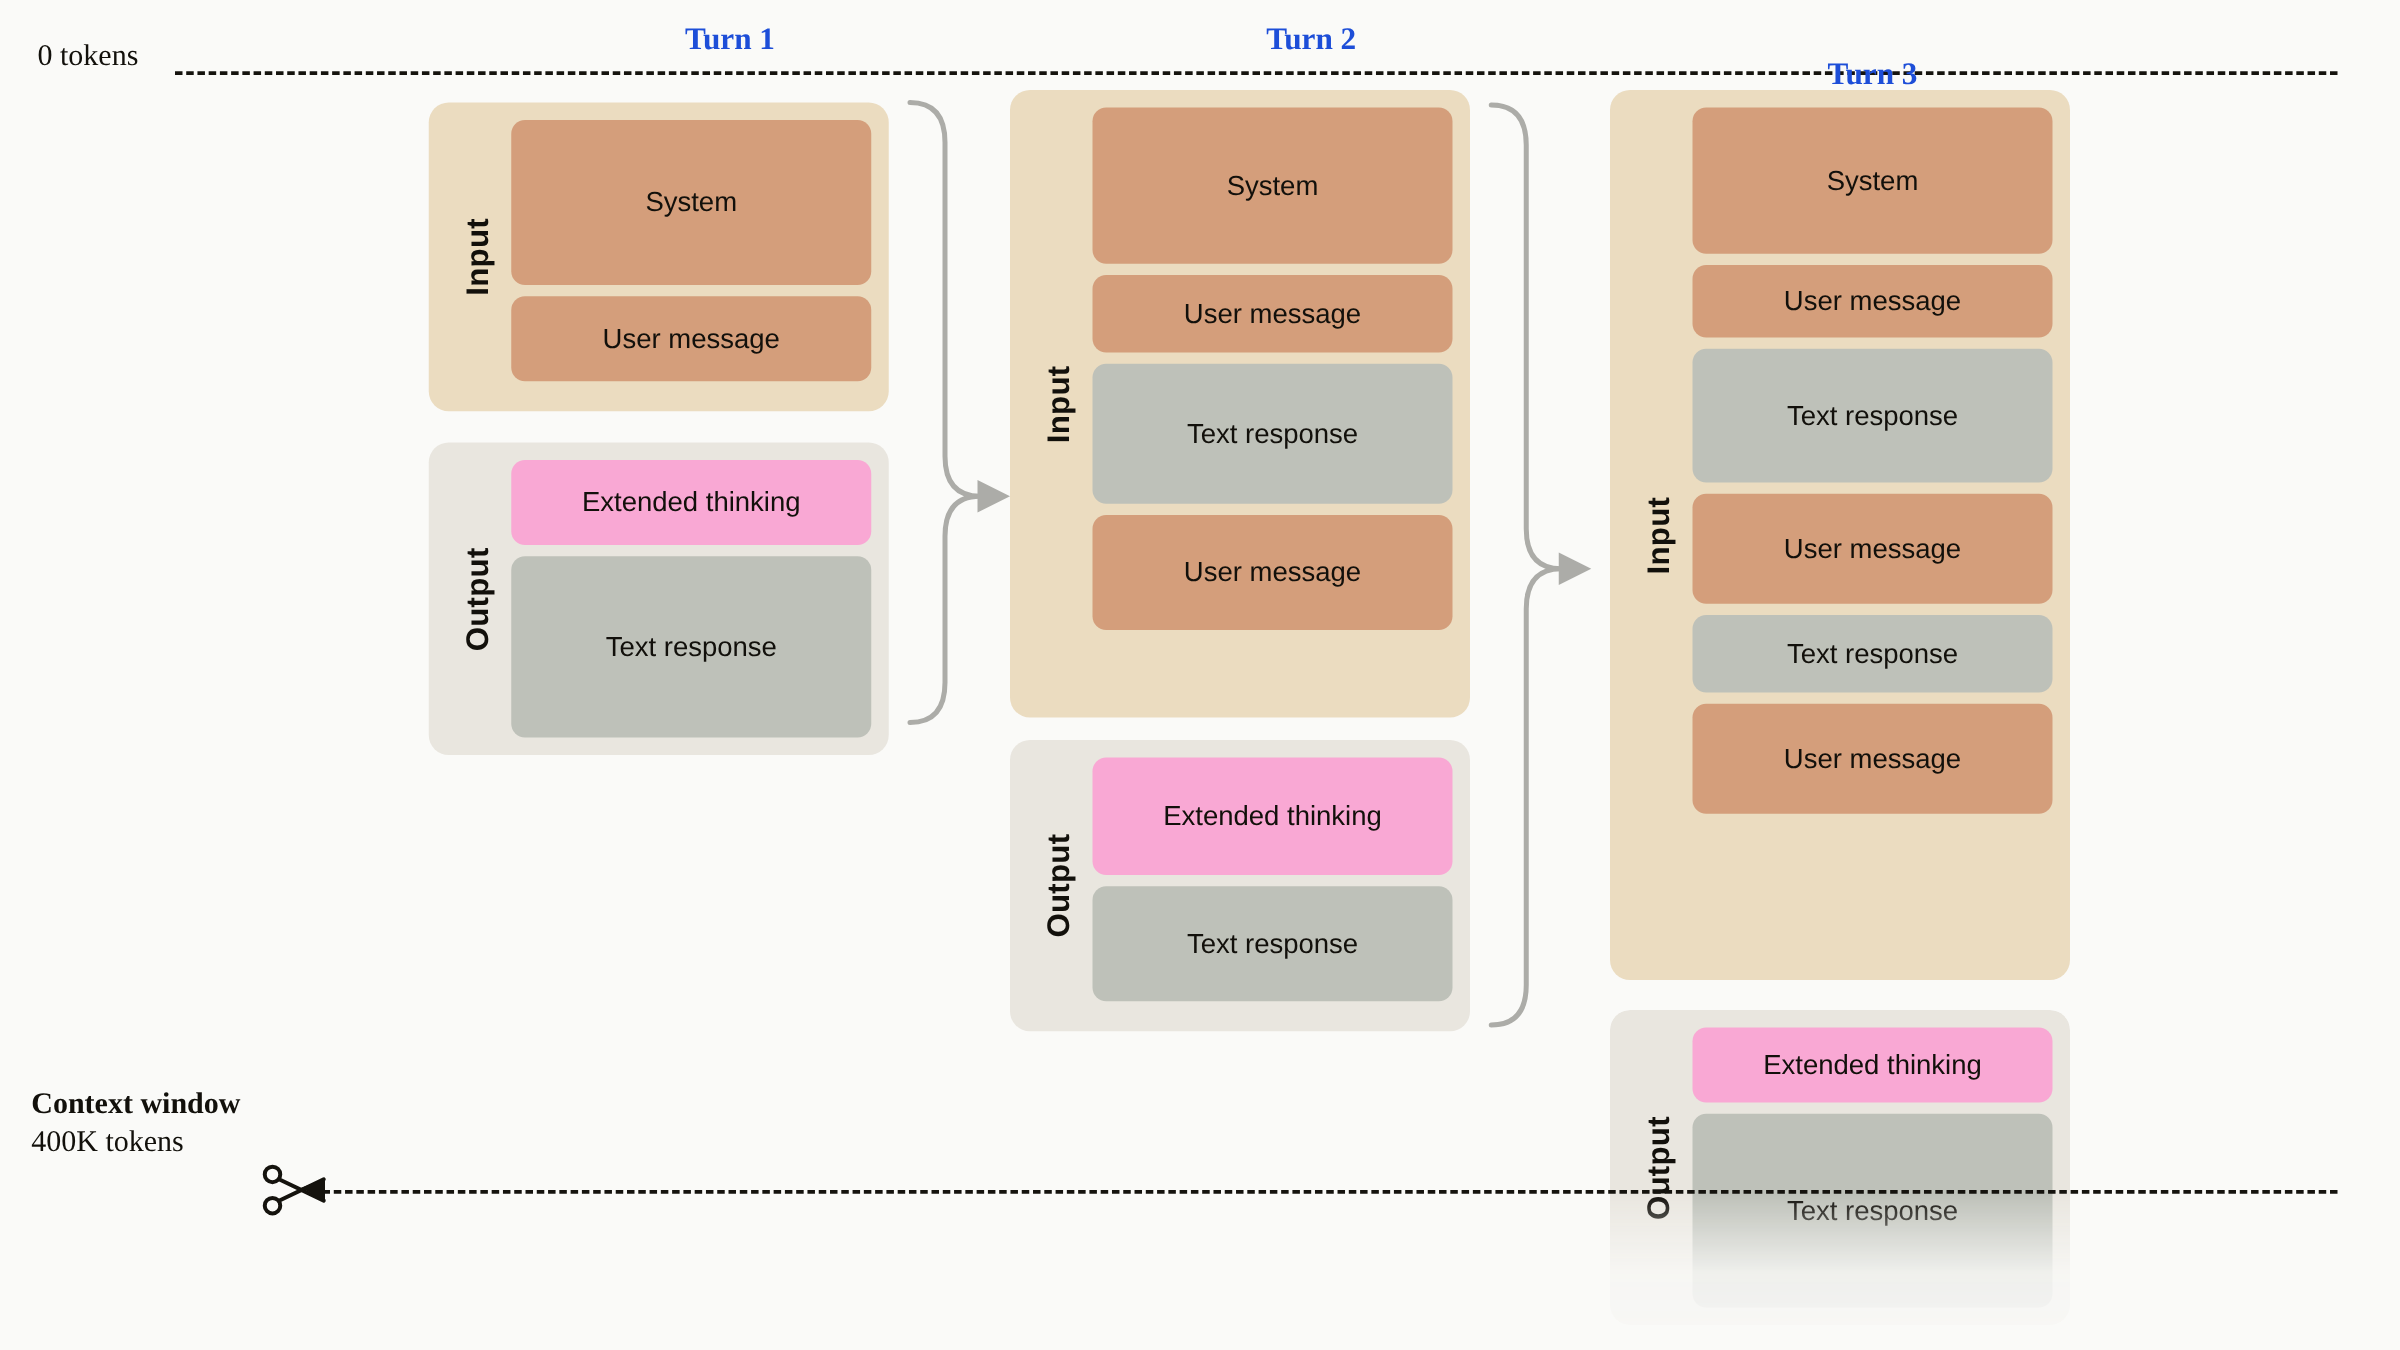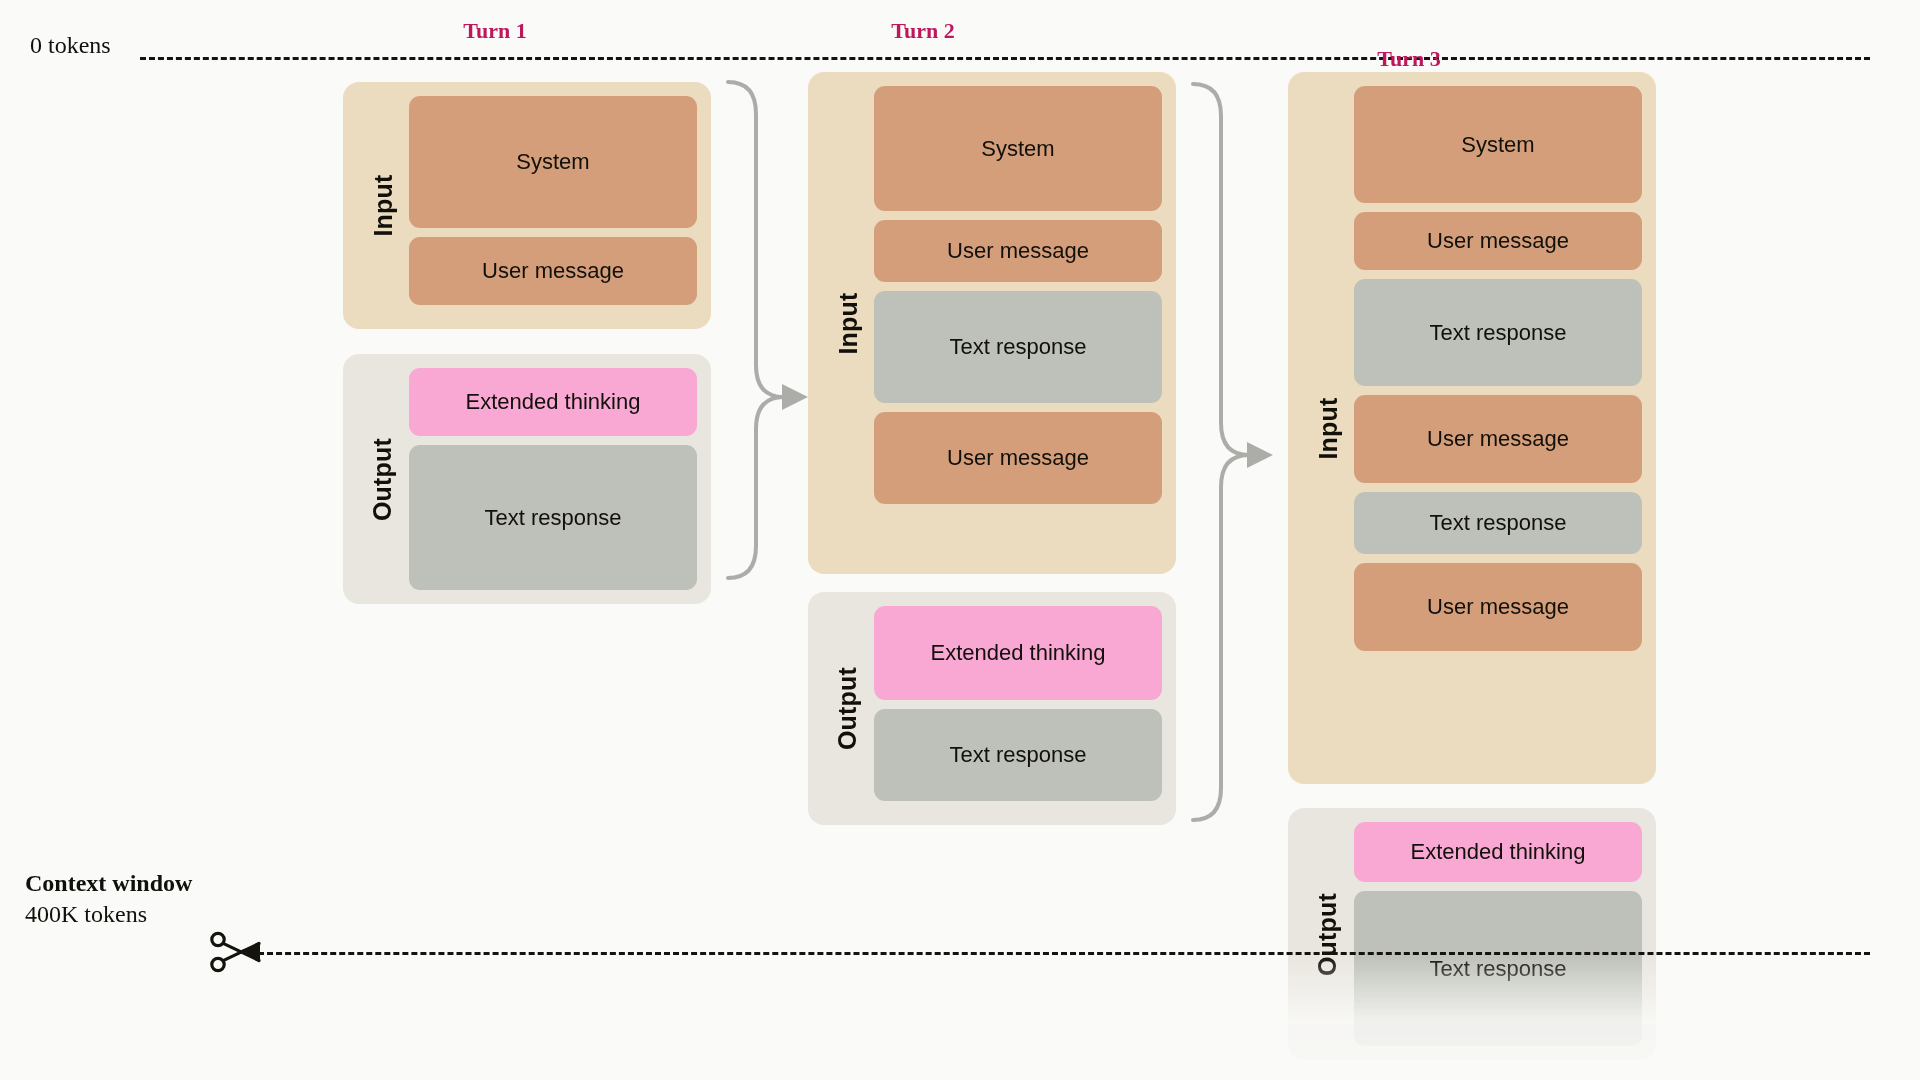--- a/index.html
+++ b/index.html
@@ -52,23 +52,23 @@
     font-weight: normal;
     display: block;
   }
 
   
   .turn-title {
     position: absolute;
     top: 18px;
     font-family: "Liberation Serif", serif;
     font-weight: bold;
-    font-size: 22px;
-    color: #be185d;
-    text-align: center;
+    font-size: 25px;
+    color: #1d4ed8;
+    text-align: right;
     white-space: nowrap;
   }
 
   
   .dashed-rule {
     position: absolute;
     height: 0;
     border-top: 3px dashed #15130E;
   }
   #top-dashed-rule   { left: 140px;  top: 57px;  width: 1730px; }
@@ -150,21 +150,21 @@
 </style>
 </head>
 <body>
 
 <div id="stage">
 
   <div class="serif-label" id="zero-tokens-label">0 tokens</div>
   <div class="dashed-rule" id="top-dashed-rule"></div>
 
   <div class="turn-title" style="left:370px; width:250px;">Turn 1</div>
-  <div class="turn-title" style="left:798px; width:250px;">Turn 2</div>
+  <div class="turn-title" style="left:835px; width:250px;">Turn 2</div>
   <div class="turn-title" style="left:1284px; width:250px;margin-top:28px;">Turn 3</div>
 
   <div class="group-panel input" id="turn1-input-panel" style="left:343px; top:82px; width:368px; height:247px;">
     <div class="group-label">
       <span>Input</span>
     </div>
     <div class="blocks">
       <div class="msg-block system" style="height:132px;">System</div>
       <div class="msg-block user" style="height:68px;">User message</div>
     </div>

